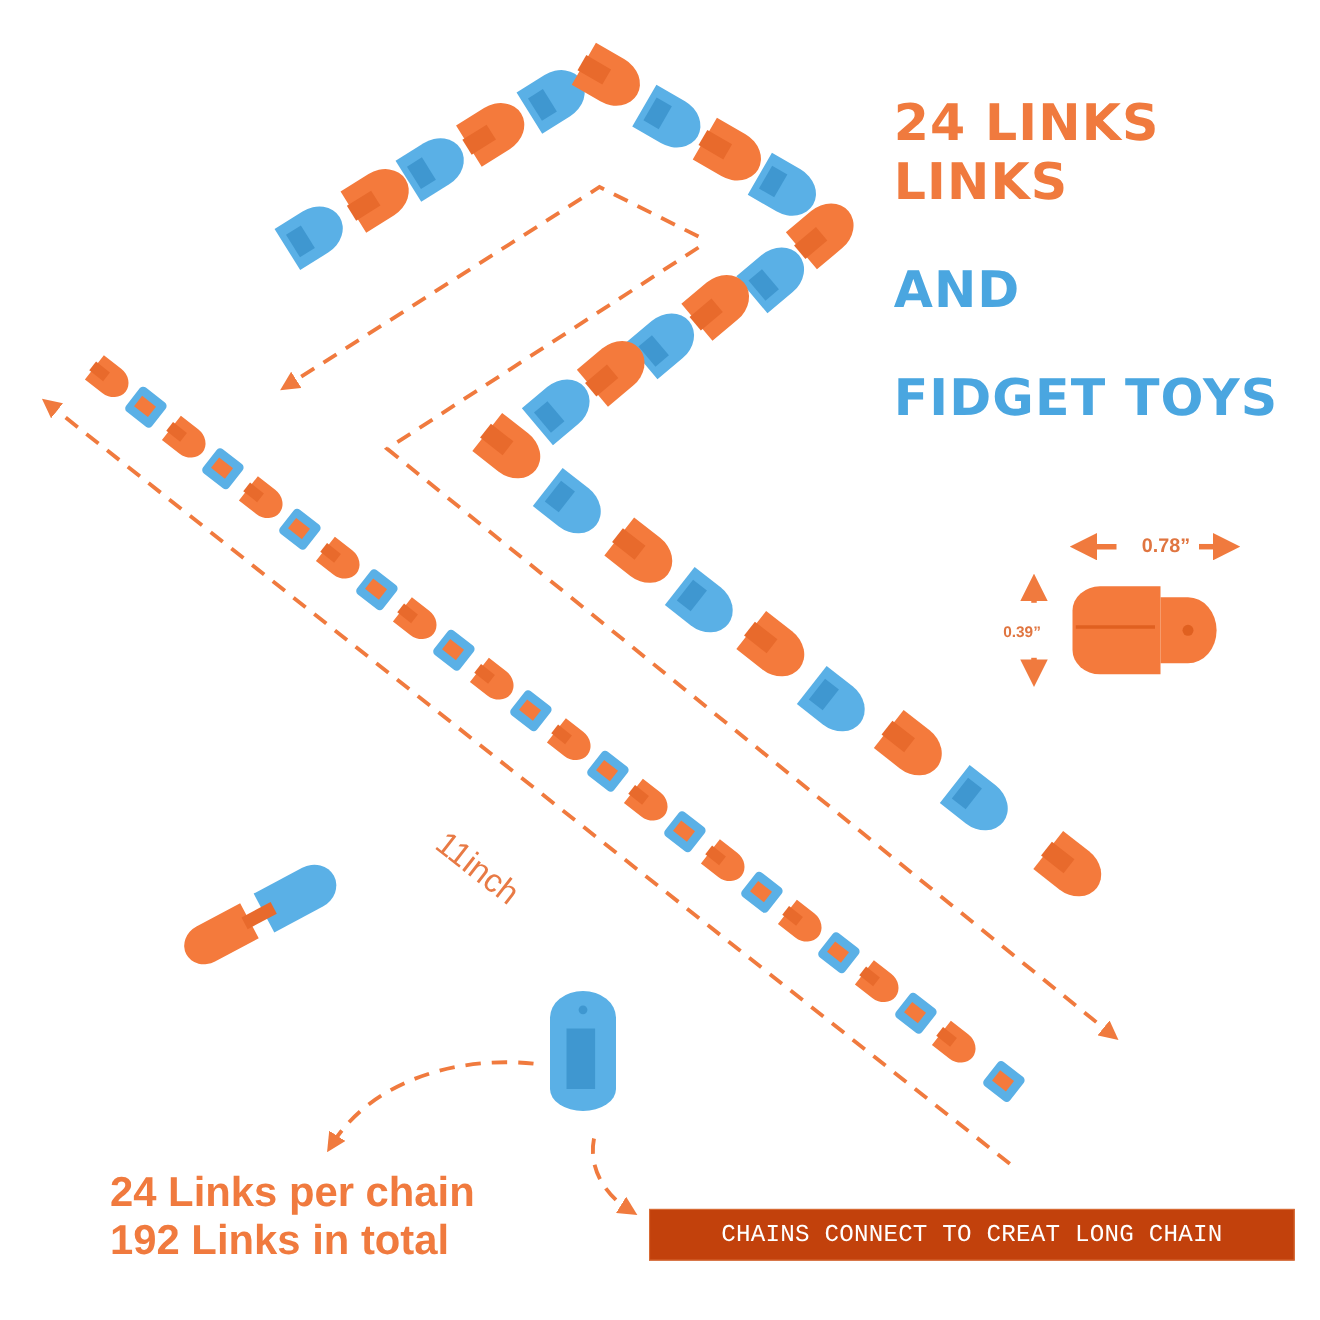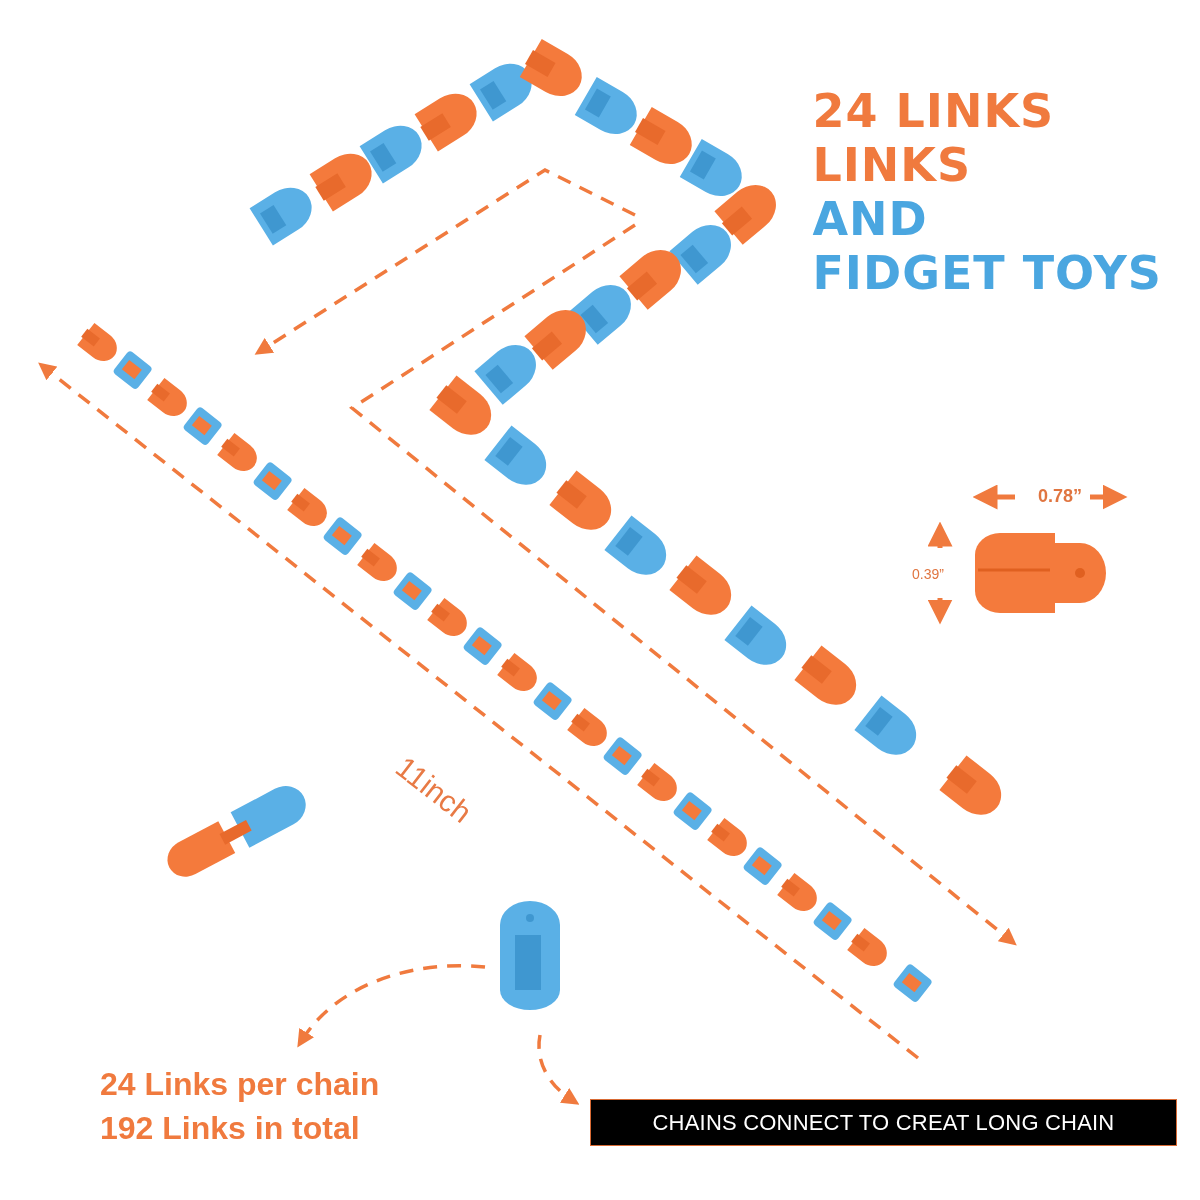--- a/index.html
+++ b/index.html
@@ -1,27 +1,27 @@
 <!DOCTYPE html>
 <html><head>
 <meta charset="utf-8">
 <style>
   html, body { margin: 0; padding: 0; background: #ffffff; }
   body { width: 1200px; height: 1200px; position: relative; overflow: hidden; font-family: "Liberation Sans", sans-serif; }
   #art { position: absolute; left: 0; top: 0; width: 1200px; height: 1200px; }
   .headline { position: absolute; right: 38px; top: 84px; text-align: left; font-family: "DejaVu Sans", sans-serif; font-weight: bold; line-height: 54px; font-size: 46px; letter-spacing: 1px; }
   .headline div { white-space: nowrap; }
   .hl-orange { color: #f07a3e; }
-  .hl-blue { color: #4aa6e0; }
+  .hl-blue { color: #4aa6e0; margin-top: 44px; }
   .dim { position: absolute; color: #e07540; font-family: "Liberation Sans", sans-serif; font-weight: bold; }
   .dim-w { left: 1022px; top: 486px; font-size: 18px; margin-left: 16px; }
-  .dim-h { left: 912px; top: 566px; font-size: 14px; font-weight: normal; }
+  .dim-h { left: 912px; top: 566px; font-size: 14px; font-weight: bold; }
   .length-label { position: absolute; left: 410px; top: 750px; color: #e87a45; font-size: 30px; transform: rotate(38deg); transform-origin: left top; font-family: "Liberation Sans", sans-serif; }
-  .counts { position: absolute; left: 100px; top: 1062px; color: #f07a3e; font-weight: bold; font-size: 32px; line-height: 44px; font-family: "Liberation Sans", sans-serif; }
-  .banner { position: absolute; left: 590px; top: 1099px; width: 585px; height: 45px; background: #000000; border: 1px solid #d86a34; color: #fff; display: flex; align-items: center; justify-content: center; font-size: 22px; font-family: Liberation Sans, sans-serif; letter-spacing: 0.2px; }
+  .counts { position: absolute; left: 100px; top: 1062px; color: #f07a3e; font-weight: bold; font-size: 38px; line-height: 44px; font-family: "Liberation Sans", sans-serif; }
+  .banner { position: absolute; left: 590px; top: 1099px; width: 585px; height: 45px; background: #c2410c; border: 1px solid #d86a34; color: #fff; display: flex; align-items: center; justify-content: center; font-size: 22px; font-family: Liberation Mono, monospace; letter-spacing: 0.2px; }
 </style>
 </head>
 <body>
 
 <svg id="art" viewBox="0 0 1200 1200" xmlns="http://www.w3.org/2000/svg">
   <defs>
     <marker id="arrow" viewBox="0 0 10 10" refX="5" refY="5" markerWidth="5" markerHeight="5" orient="auto-start-reverse">
       <path d="M0,0 L10,5 L0,10 z" fill="#f07a3e"></path>
     </marker>
 

